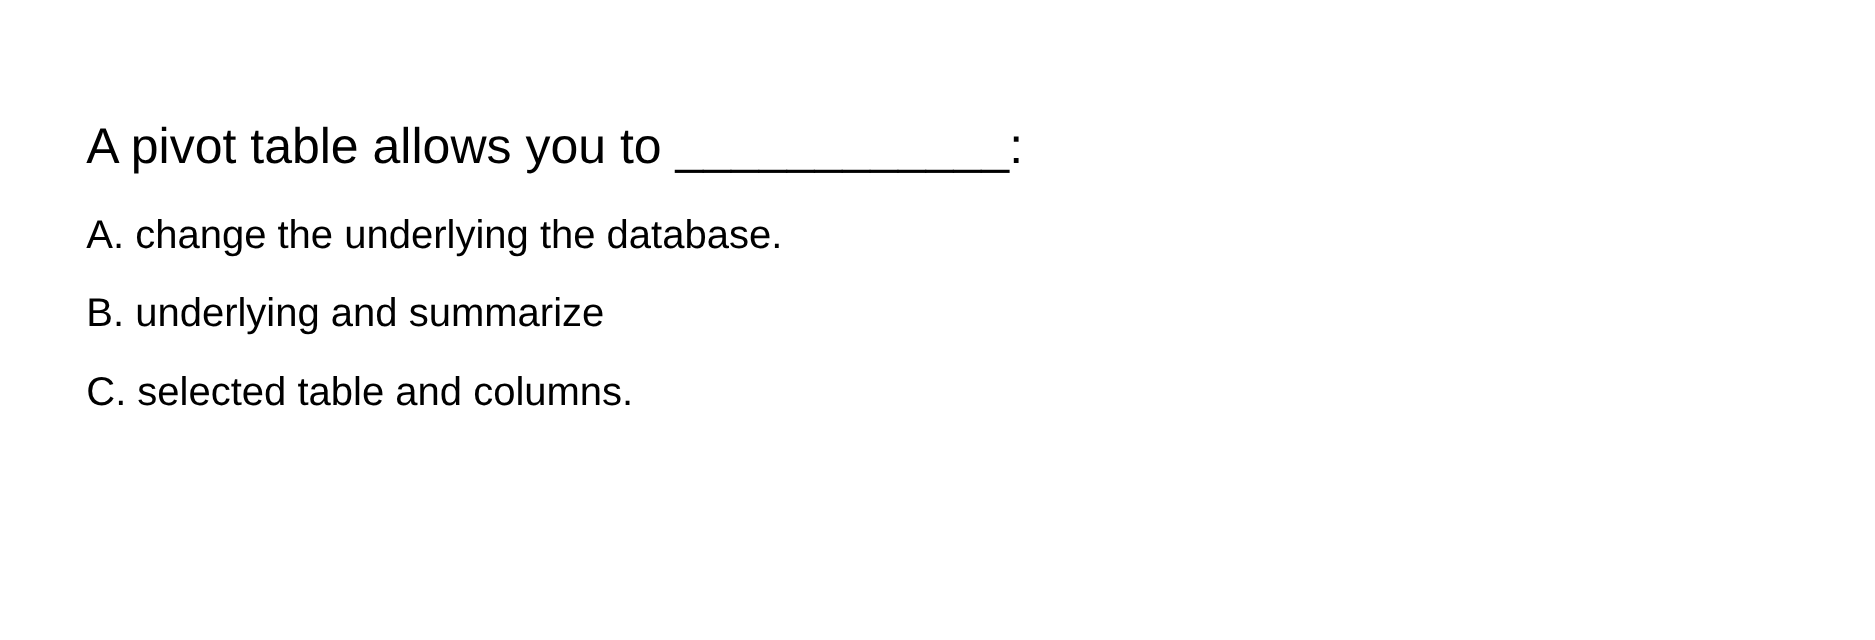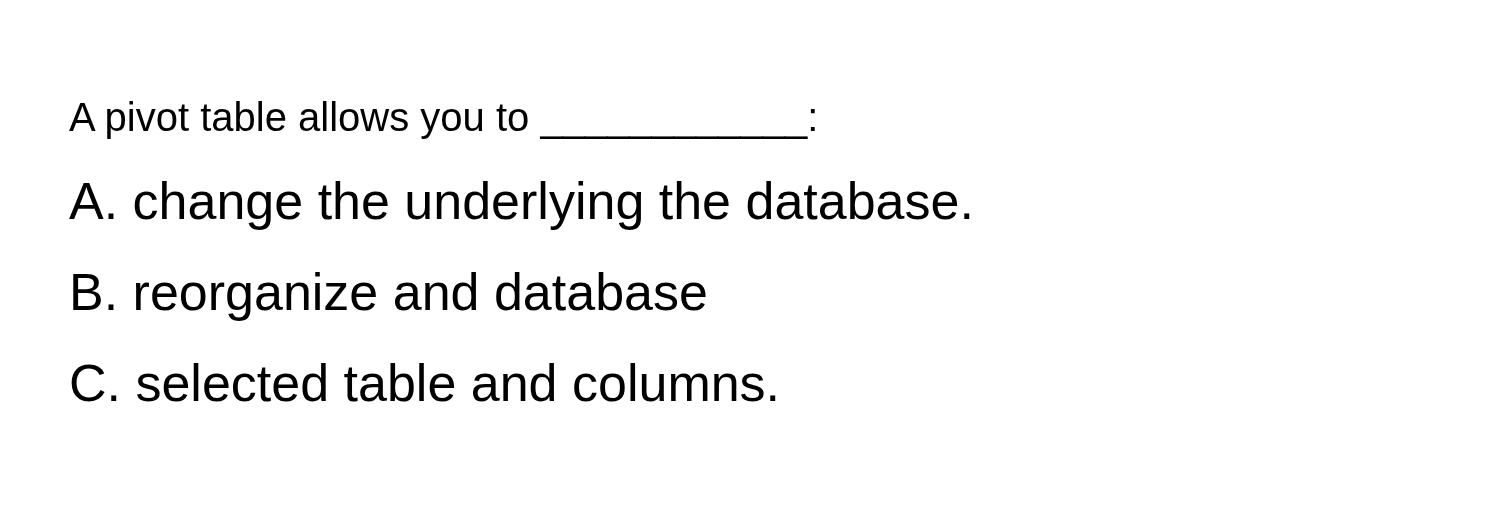--- a/index.html
+++ b/index.html
@@ -14,24 +14,24 @@
       font-family: -apple-system, BlinkMacSystemFont, "Segoe UI", Helvetica, Arial, sans-serif;
       color: #000000;
       padding: 80px 60px;
     }
     .question-stem {
       font-size: 40px;
       line-height: 1.4;
       margin-bottom: 20px;
     }
     .option {
-      font-size: 52px;
+      font-size: 32px;
       line-height: 1.4;
       margin-bottom: 18px;
     }
   </style>
 </head>
 <body>
 
 <div class="question-stem">A pivot table allows you to ____________:</div>
 <div class="option">A. change the underlying the database.</div>
-<div class="option">B. reorganize and database</div>
+<div class="option">B. underlying and summarize</div>
 <div class="option">C. selected table and columns.</div>
 
 </body></html>

